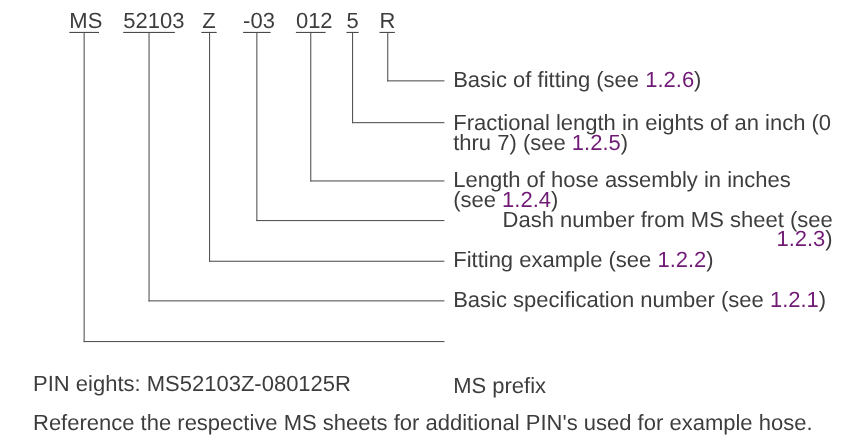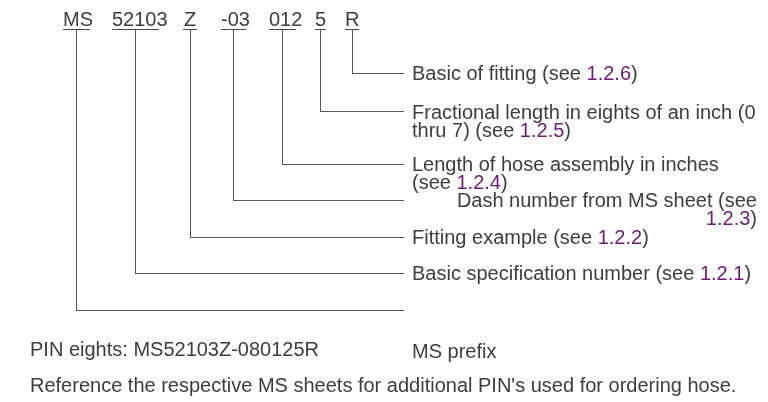--- a/index.html
+++ b/index.html
@@ -83,15 +83,15 @@
 
   <div class="label" style="top:264px;">
     <span>Basic specification number (see </span><a class="ref">1.2.1</a><span>)</span>
   </div>
 
   <div class="label" style="top:301px;margin-top:41px;">
     <span>MS prefix</span><a class="ref"></a><span></span>
   </div>
 
   <div class="footer-line" style="top:338px;">PIN eights: MS52103Z-080125R</div>
-  <div class="footer-line" style="top:374px;">Reference the respective MS sheets for additional PIN's used for ordering hose.</div>
+  <div class="footer-line" style="top:374px;">Reference the respective MS sheets for additional PIN's used for example hose.</div>
 
 </div>
 
 </body></html>

